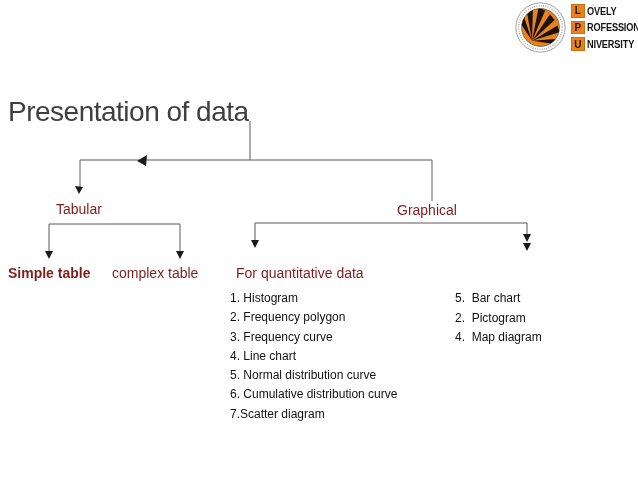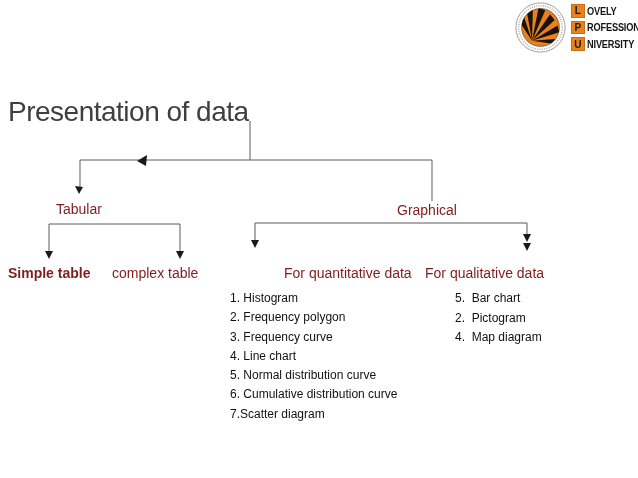--- a/index.html
+++ b/index.html
@@ -31,21 +31,21 @@
   
   .connectors{position:absolute;left:0;top:0;width:638px;height:478px;}
   
   .lbl{
     position:absolute;font-size:14px;color:#7f1d1d;white-space:nowrap;line-height:14px;
   }
   .lbl-tabular{left:56px;top:202px;}
   .lbl-graphical{left:397px;top:203px;}
   .lbl-simple{left:8px;top:266px;font-weight:bold;}
   .lbl-complex{left:112px;top:266px;}
-  .lbl-quant{left:236px;top:266px;margin-left:48px;}
+  .lbl-quant{left:236px;top:266px;}
   .lbl-qual{left:425px;top:266px;}
   .list{position:absolute;font-size:12px;color:#111;}
   .list div{white-space:pre;line-height:19.3px;}
   .list-quant{left:230px;top:289px;}
   .list-qual{left:455px;top:289px;}
   .list-qual div{line-height:19.6px;}
 </style>
 </head>
 <body>
 
@@ -115,21 +115,20 @@
       <polygon points="523,243 531,243 527,251"></polygon>
     </g>
   </svg>
 
   <div class="lbl lbl-tabular">Tabular</div>
   <div class="lbl lbl-graphical">Graphical</div>
 
   <div class="lbl lbl-simple">Simple table</div>
   <div class="lbl lbl-complex">complex table</div>
   <div class="lbl lbl-quant">For quantitative data</div>
-  <div class="lbl lbl-qual">For qualitative data</div>
 
   <div class="list list-quant">
     <div>1. Histogram</div>
     <div>2. Frequency polygon</div>
     <div>3. Frequency curve</div>
     <div>4. Line chart</div>
     <div>5. Normal distribution curve</div>
     <div>6. Cumulative distribution curve</div>
     <div>7.Scatter diagram</div>
   </div>

